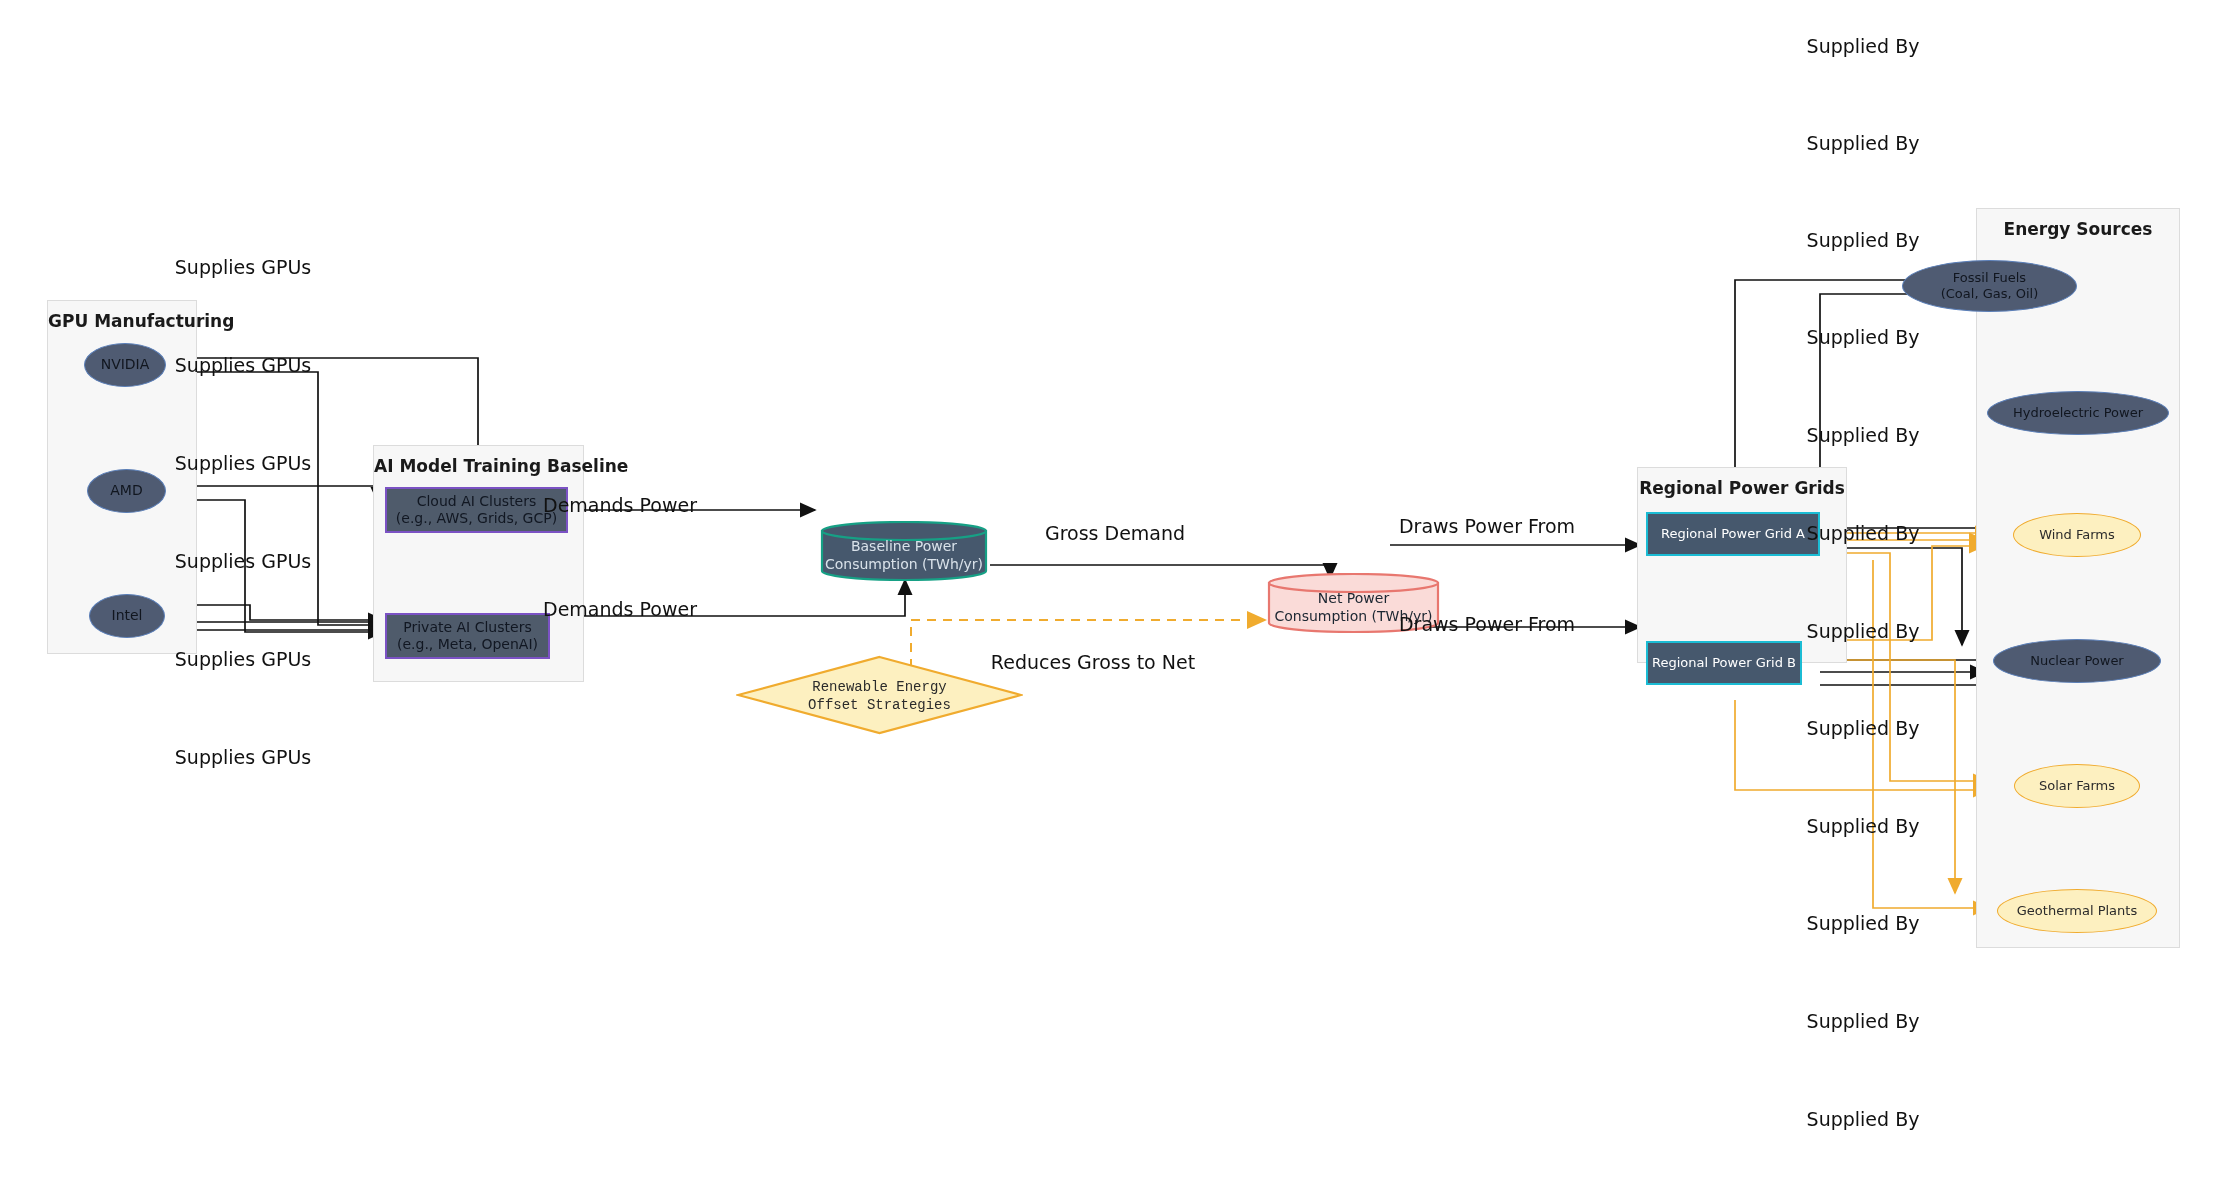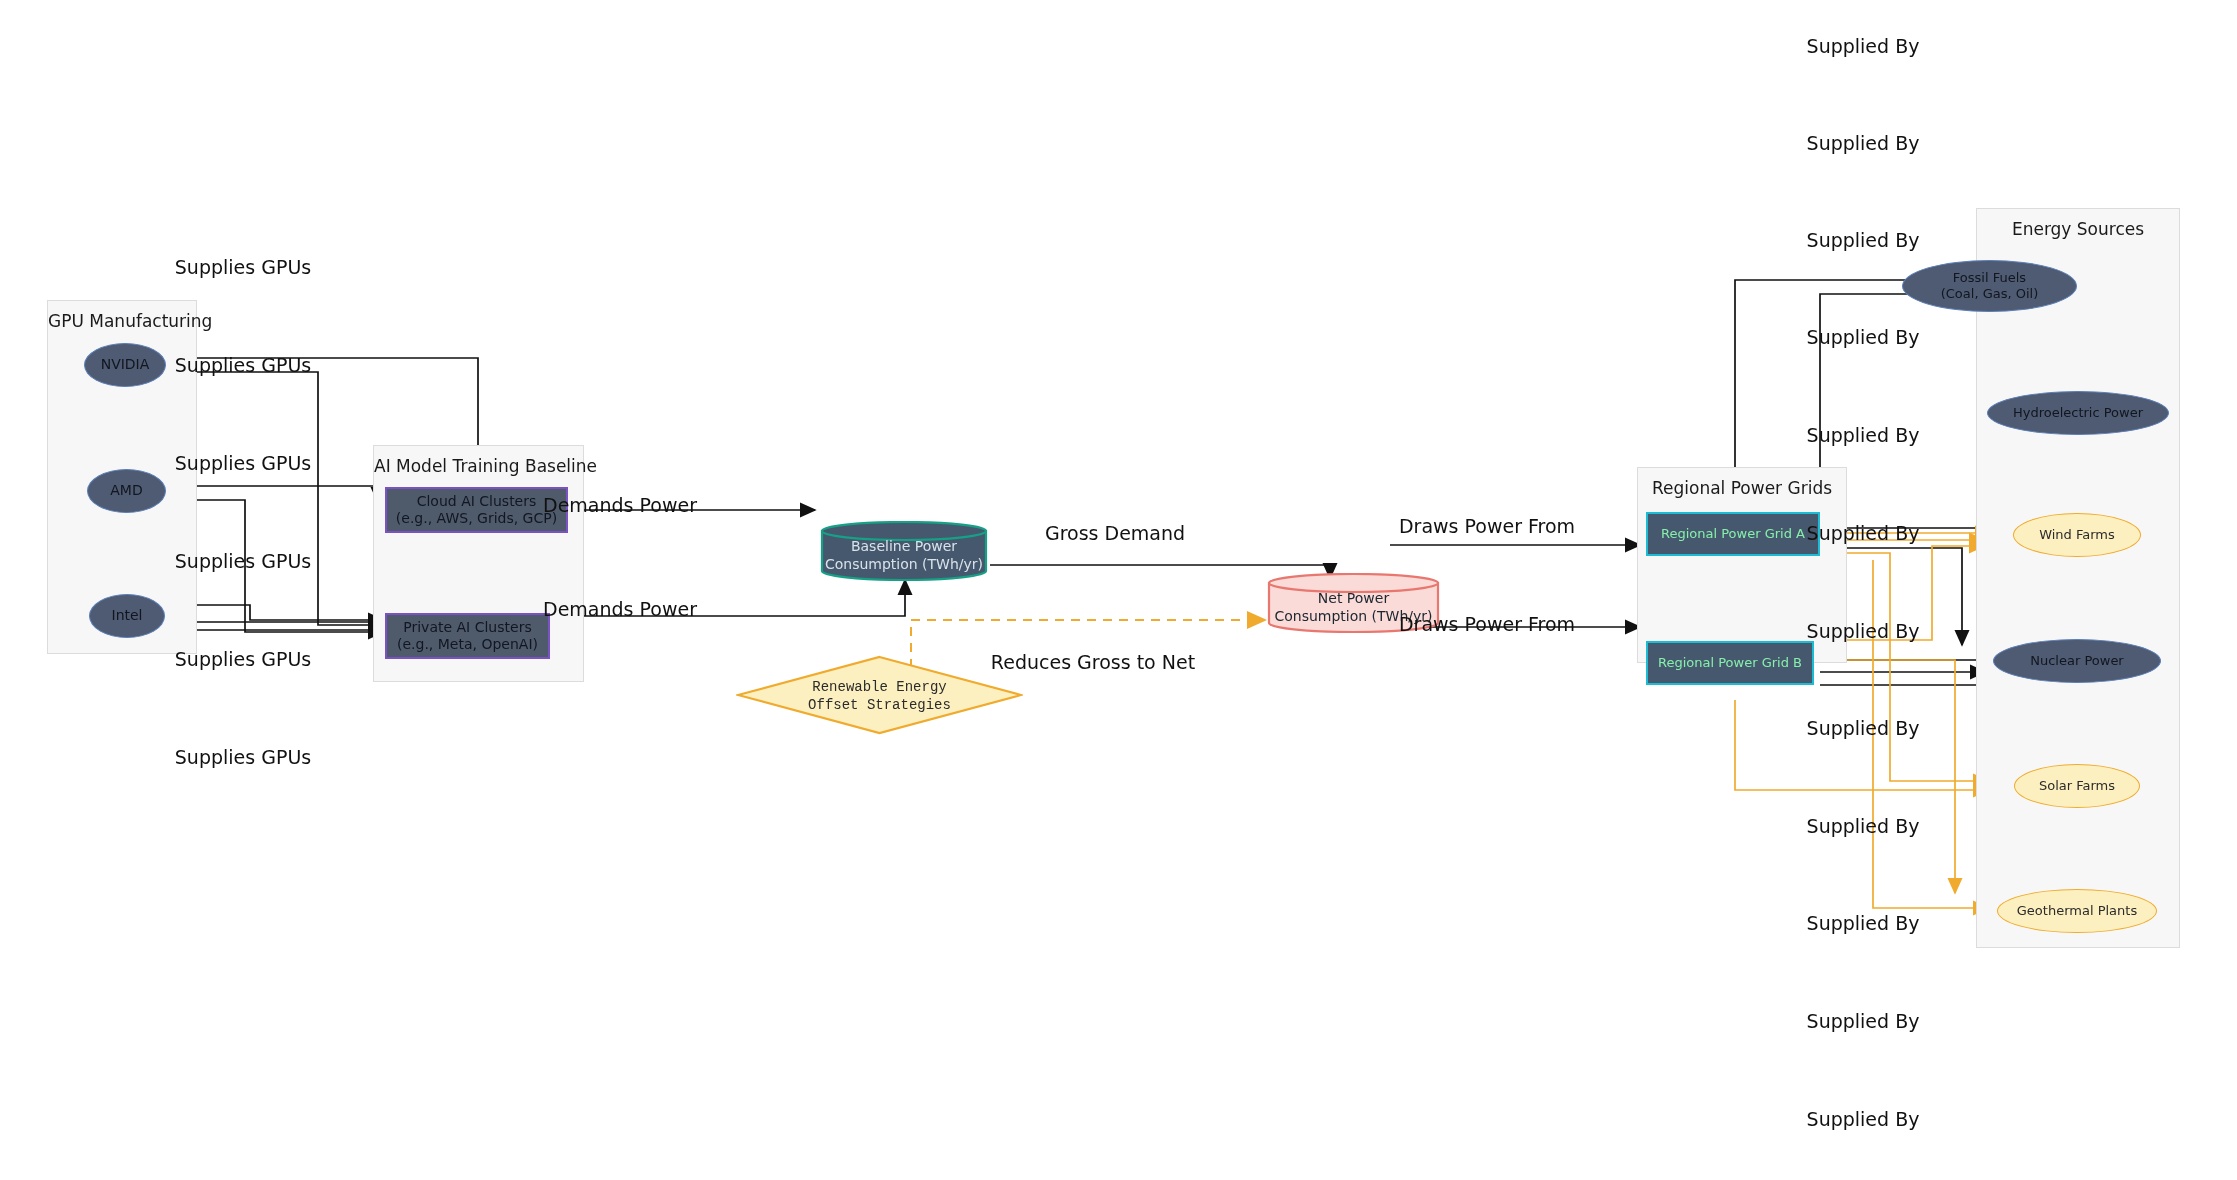--- a/index.html
+++ b/index.html
@@ -20,20 +20,21 @@
     left: 0; top: 0;
     width: 2237px;
     height: 1180px;
     pointer-events: none;
   }
   
   .cluster {
     position: absolute;
     background: #f7f7f7;
     border: 1px solid #dcdcdc;
+    font-weight: bold;
   }
   .cluster-title {
     position: absolute;
     left: 0; right: 0;
     text-align: center;
     font-size: 17px;
     color: #1a1a1a;
     white-space: nowrap;
   }
   
@@ -61,21 +62,21 @@
     color: #2b2b2b;
   }
   .rect-purple {
     background: #4f5b6b;
     border: 2.5px solid #7b52c4;
     color: #111722;
   }
   .rect-teal {
     background: #46586d;
     border: 2.5px solid #1bbcd4;
-    color: #86efac;
+    color: #ffffff;
   }
   .cyl {
     position: absolute;
   }
   .cyl-label {
     position: absolute;
     left: 0; right: 0;
     text-align: center;
     font-size: 14px;
     line-height: 1.25;
@@ -225,21 +226,21 @@
   <div style="position:absolute; left:736px; top:655px; width:287px; height:80px;font-family:Liberation Mono, monospace;">
     <svg width="287" height="80" viewBox="0 0 287 80">
       <polygon points="143.5,2 285,40 143.5,78 2,40" fill="#fdf0c0" stroke="#f0ab2e" stroke-width="2.2"></polygon>
     </svg>
     <div class="diamond-label" style="top:23px;">Renewable Energy
 Offset Strategies</div>
   </div>
 
   <div class="node rect-teal" style="left:1646px; top:512px; width:174px; height:44px; font-size:13px;">Regional Power Grid A</div>
 
-  <div class="node rect-teal" style="left:1646px; top:641px; width:168px; height:44px; font-size:13px;">Regional Power Grid B</div>
+  <div class="node rect-teal" style="left:1646px; top:641px; width:156px; height:44px; font-size:13px;">Regional Power Grid B</div>
 
   <div class="node ellipse-dark" style="left:1902px; top:260px; width:175px; height:52px; font-size:13px;">Fossil Fuels
 (Coal, Gas, Oil)</div>
 
   <div class="node ellipse-dark" style="left:1987px; top:391px; width:182px; height:44px; font-size:13px;">Hydroelectric Power</div>
 
   <div class="node ellipse-yellow" style="left:2013px; top:513px; width:128px; height:44px; font-size:13px;">Wind Farms</div>
 
   <div class="node ellipse-dark" style="left:1993px; top:639px; width:168px; height:44px; font-size:13px;">Nuclear Power</div>
 

